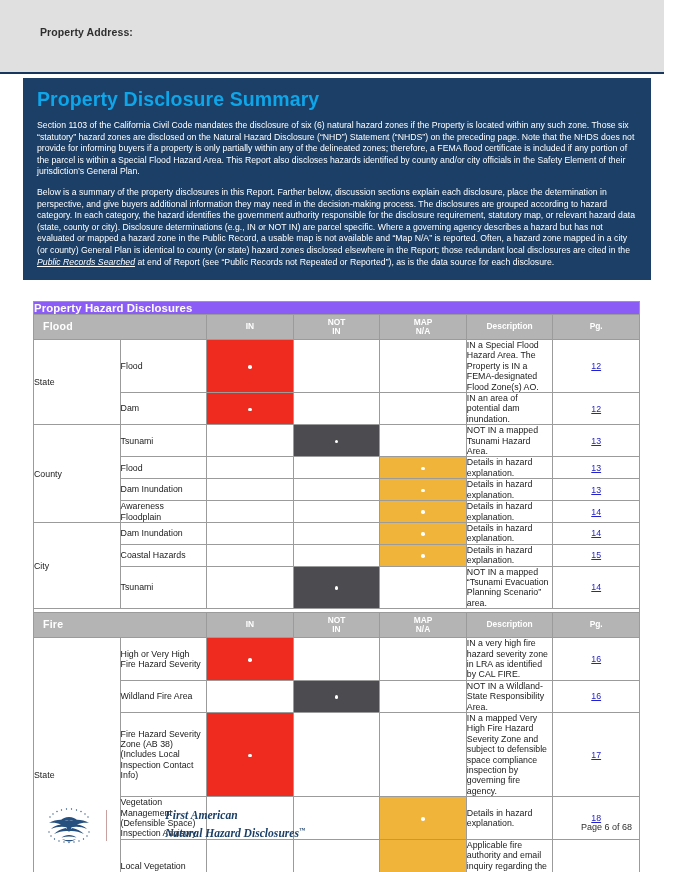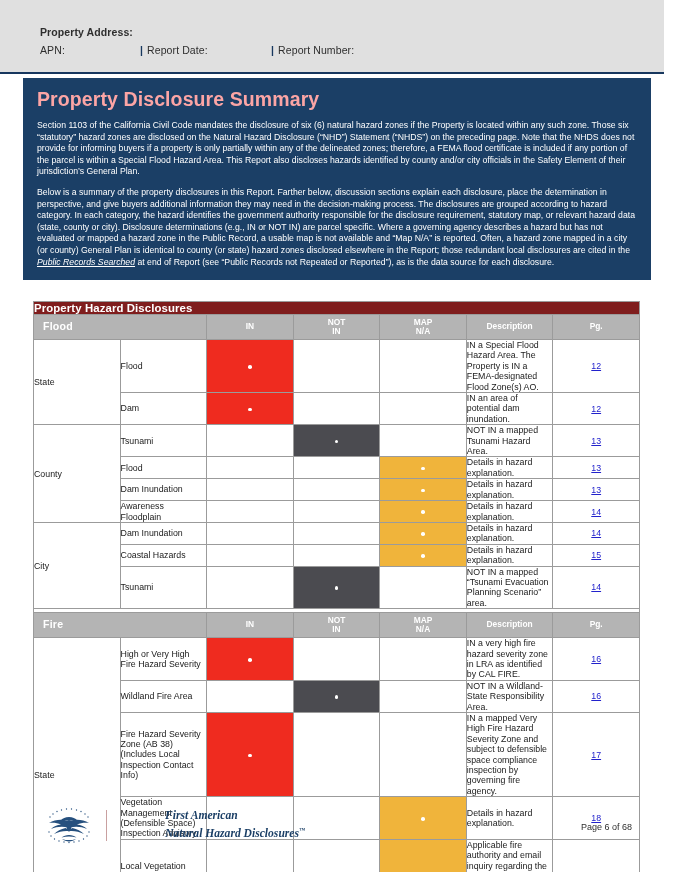--- a/index.html
+++ b/index.html
@@ -54,21 +54,21 @@
   .banner {
     position: absolute;
     left: 23px;
     top: 78px;
     width: 628px;
     background: #1b3f66;
     padding: 10px 14px 12px 14px;
     box-sizing: border-box;
   }
   .banner-title {
-    color: #fca5a5;
+    color: #0ea5e9;
     font-size: 19.5px;
     font-weight: bold;
     margin: 0 0 9px 0;
     letter-spacing: 0.1px;
   }
   .banner-p {
     color: #ffffff;
     font-size: 8.7px;
     line-height: 11.6px;
     margin: 0 0 9px 0;
@@ -92,21 +92,21 @@
     border-collapse: collapse;
     table-layout: fixed;
     font-size: 8.6px;
   }
   table.hazards td, table.hazards th {
     border: 1px solid #9b9b9b;
     padding: 0;
     vertical-align: middle;
   }
   .tbl-title td {
-    background: #7f1d1d;
+    background: #8b5cf6;
     color: #ffffff;
     font-size: 11.4px;
     font-weight: bold;
     padding: 6px 8px 6px 9px;
     border: 1px solid #1b3f66;
     text-align: left;
     letter-spacing: 0.1px;
     margin-top: 25px;
   }
   .cat-row td {
@@ -234,23 +234,20 @@
   }
 </style>
 </head>
 <body>
 
 <div class="page">
 
   <div class="top-bar">
     <div class="meta-line meta-addr">
       <span class="meta-lbl-b">Property Address:</span>
-    </div>
-    <div class="meta-line meta-apn">
-      <span class="meta-seg" style="width:100px;">APN:</span><span class="meta-pipe">|</span><span class="meta-seg" style="width:124px;">Report Date:</span><span class="meta-pipe">|</span><span class="meta-seg">Report Number:</span>
     </div>
   </div>
 
   <div class="banner">
     <div class="banner-title">Property Disclosure Summary</div>
     <p class="banner-p">Section 1103 of the California Civil Code mandates the disclosure of six (6) natural hazard zones if the Property is located within any such zone. Those six “statutory” hazard zones are disclosed on the Natural Hazard Disclosure (“NHD”) Statement (“NHDS”) on the preceding page. Note that the NHDS does not provide for informing buyers if a property is only partially within any of the delineated zones; therefore, a FEMA flood certificate is included if any portion of the parcel is within a Special Flood Hazard Area. This Report also discloses hazards identified by county and/or city officials in the Safety Element of their jurisdiction’s General Plan.</p>
     <p class="banner-p"><span>Below is a summary of the property disclosures in this Report. Farther below, discussion sections explain each disclosure, place the determination in perspective, and give buyers additional information they may need in the decision-making process. The disclosures are grouped according to hazard category. In each category, the hazard identifies the government authority responsible for the disclosure requirement, statutory map, or relevant hazard data (state, county or city). Disclosure determinations (e.g., IN or NOT IN) are parcel specific. Where a governing agency describes a hazard but has not evaluated or mapped a hazard zone in the Public Record, a usable map is not available and “Map N/A” is reported. Often, a hazard zone mapped in a city (or county) General Plan is identical to county (or state) hazard zones disclosed elsewhere in the Report; those redundant local disclosures are cited in the </span><span class="ital-u">Public Records Searched</span><span> at end of Report (see “Public Records not Repeated or Reported”), as is the data source for each disclosure.</span></p>
   </div>
 
   <div class="table-wrap">

